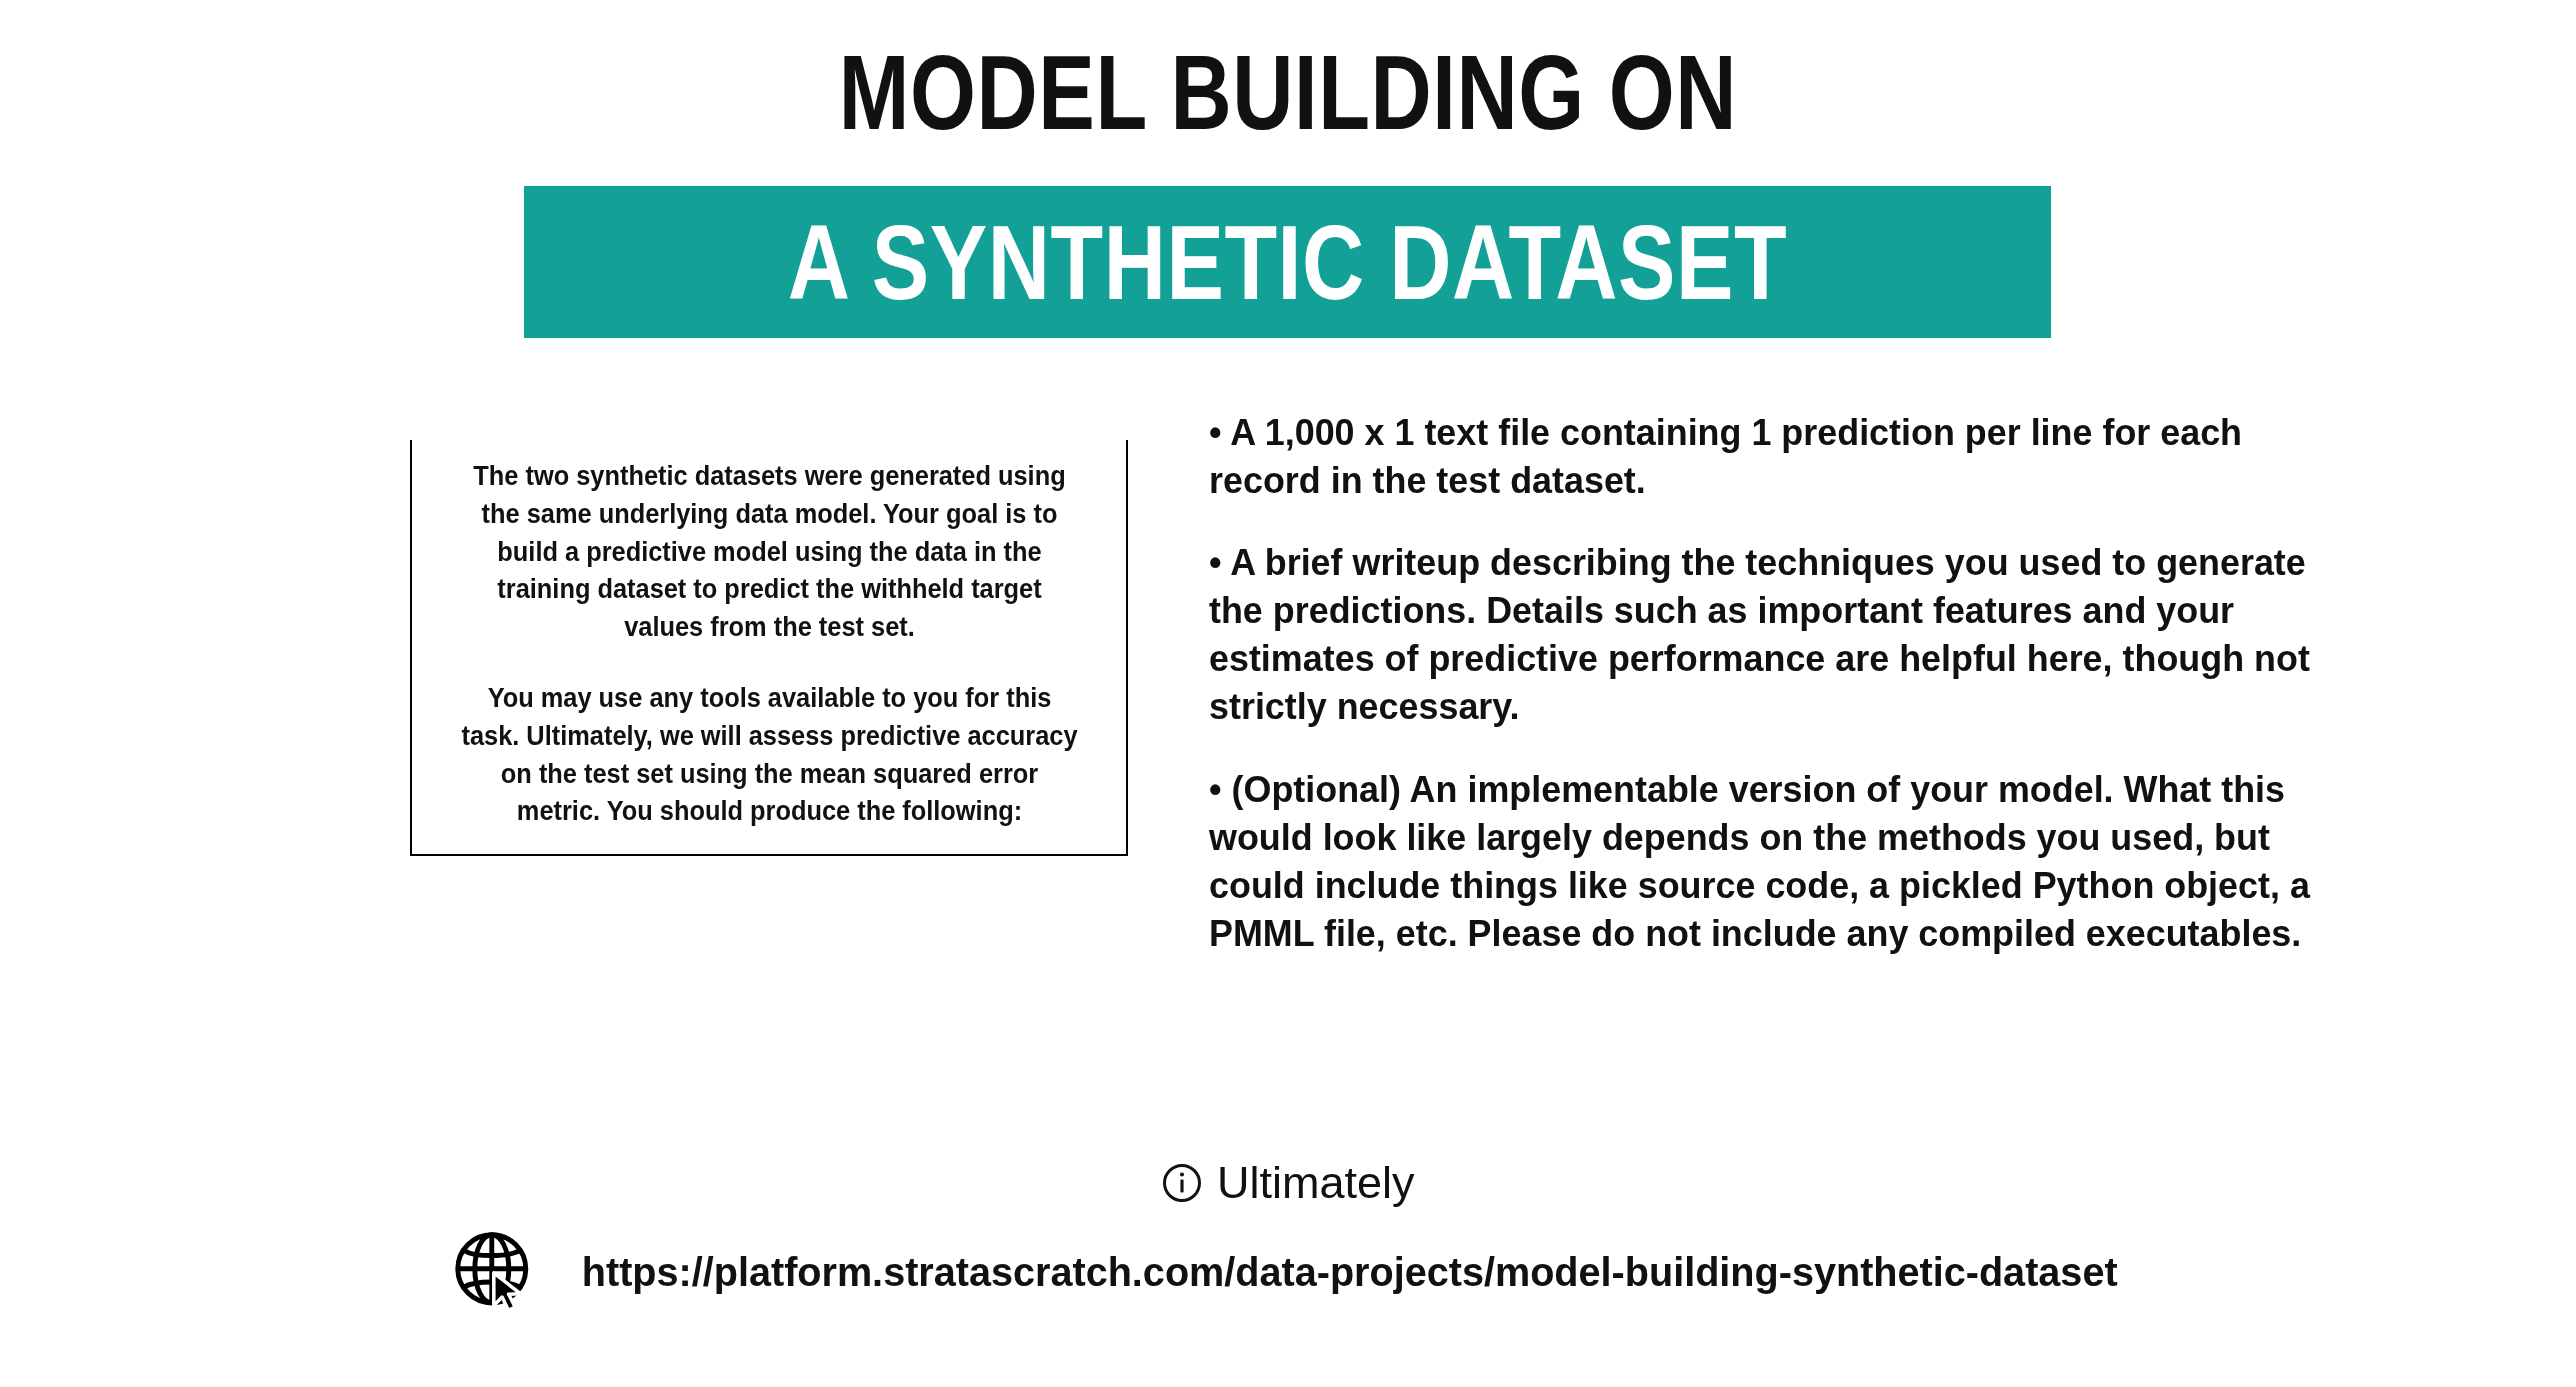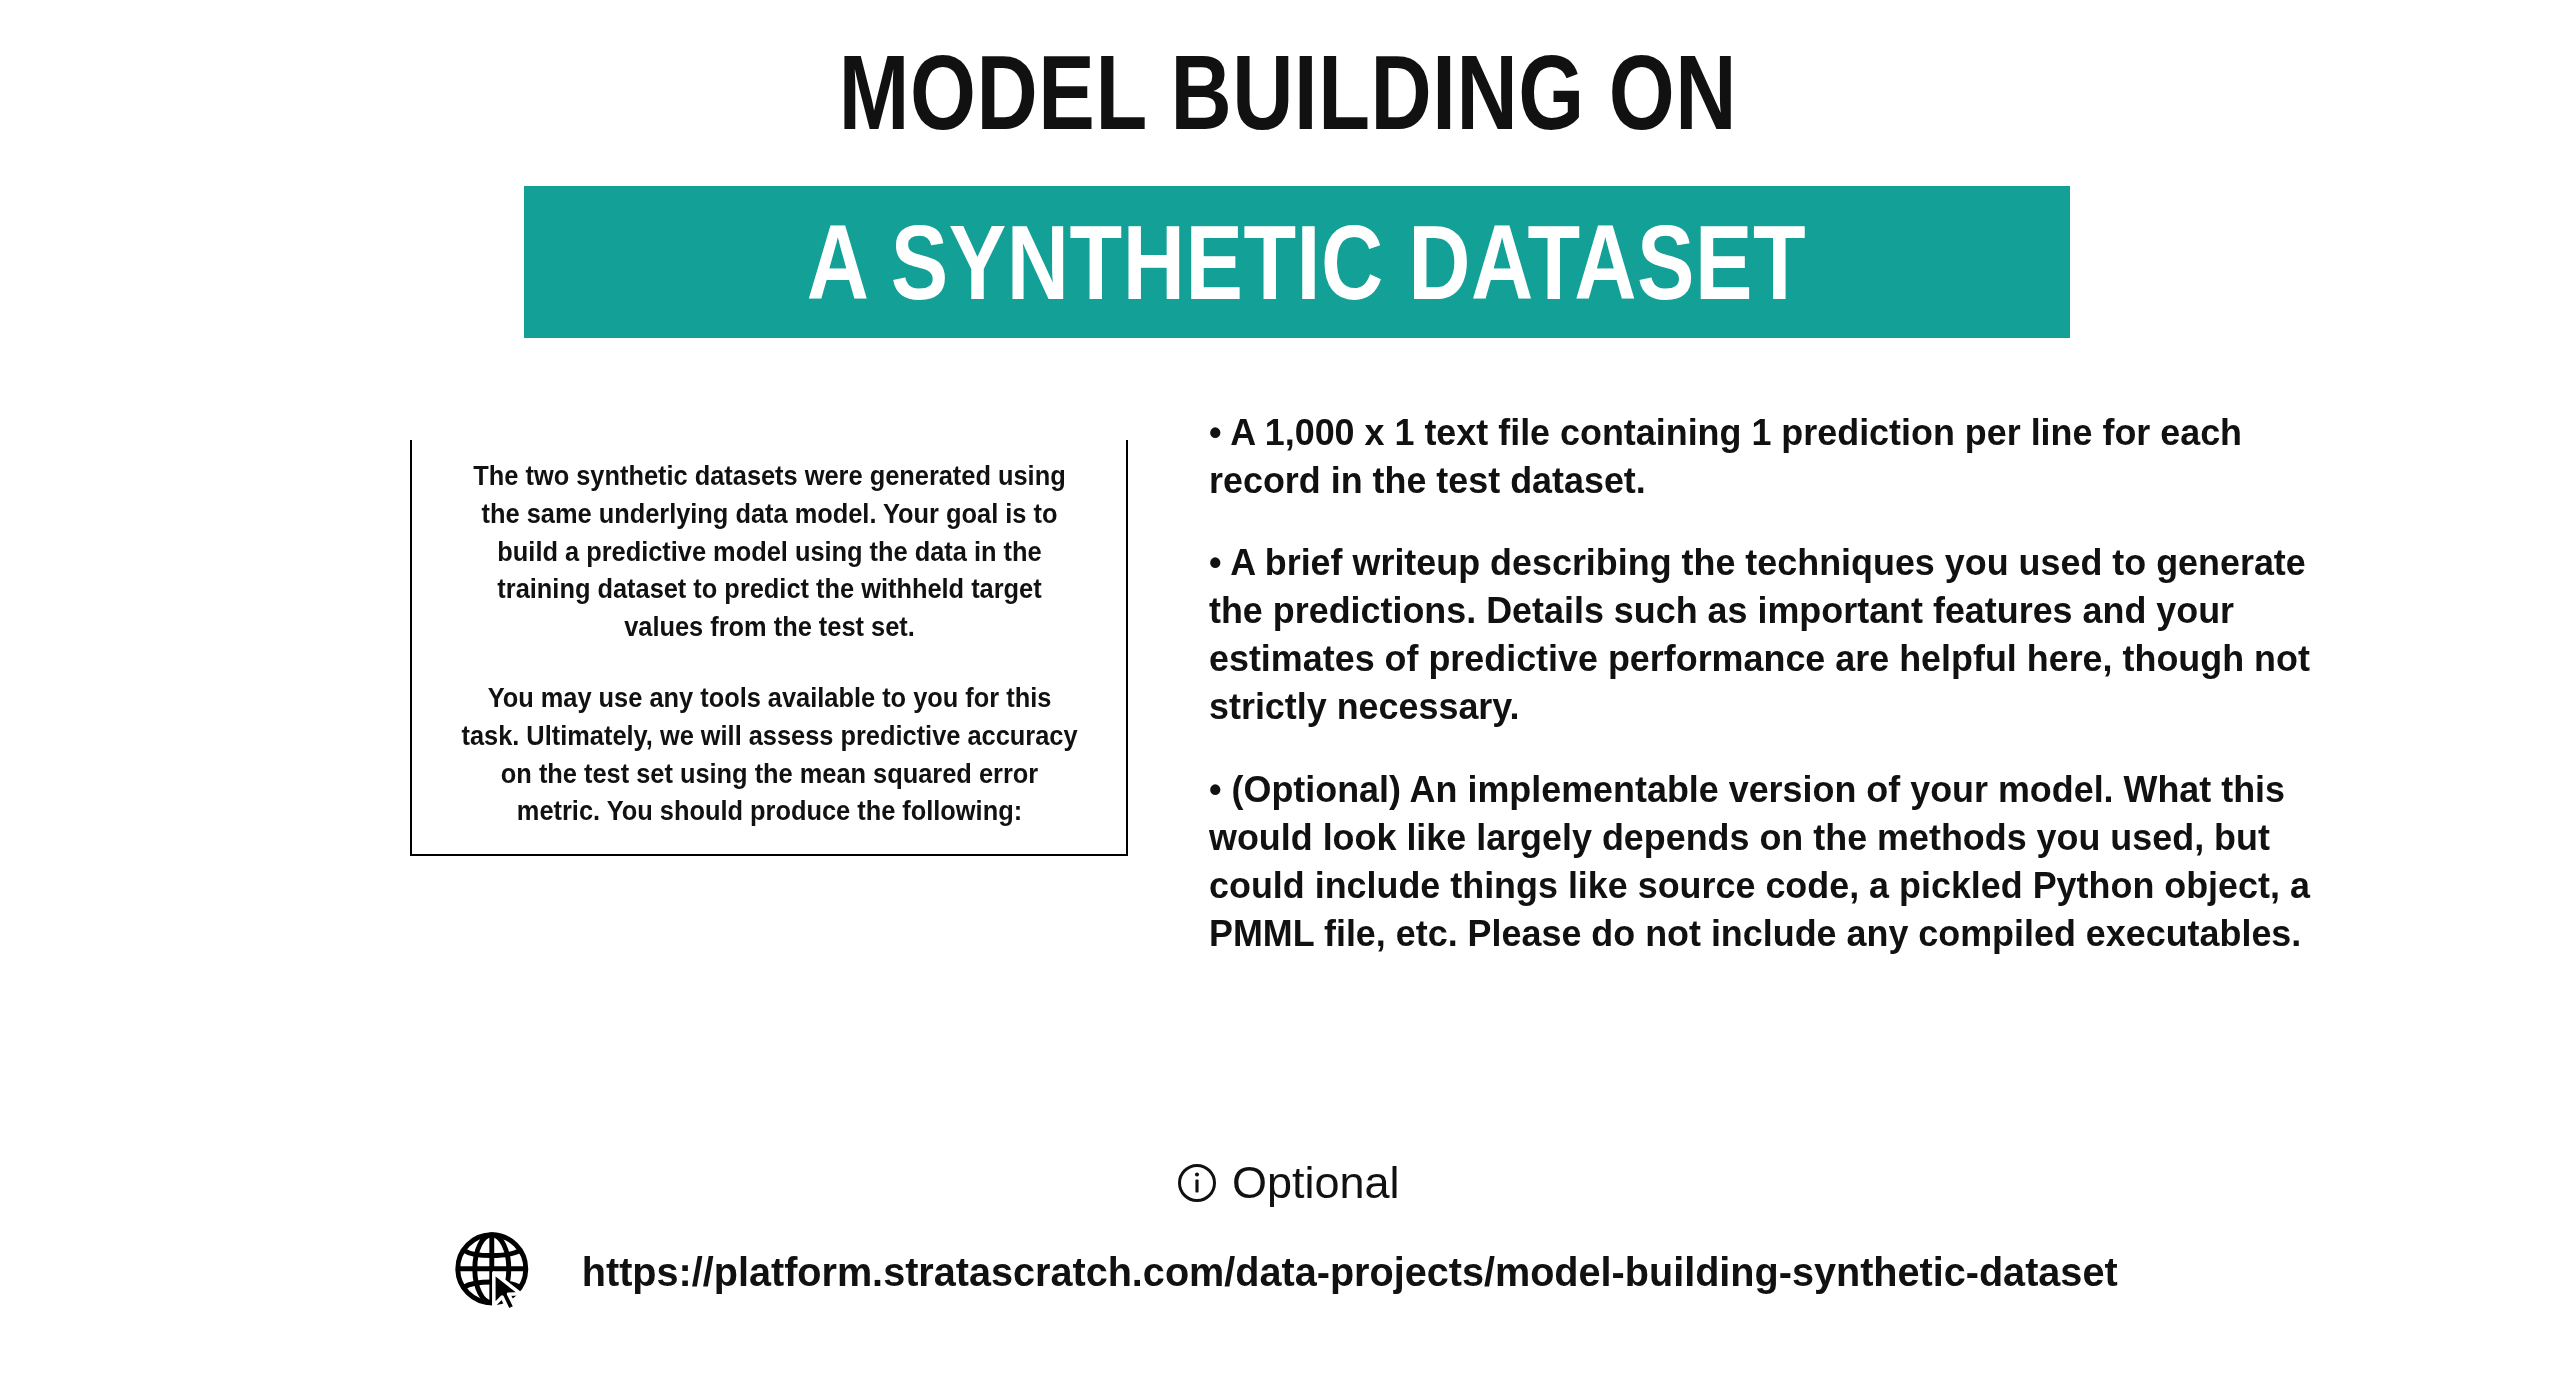--- a/index.html
+++ b/index.html
@@ -38,21 +38,20 @@
     position: absolute;
     left: 524px;
     top: 186px;
     width: 1527px;
     height: 152px;
     background: #13A097;
     display: flex;
     align-items: center;
     justify-content: center;
     overflow: hidden;
-    padding-left: 19px;
   }
   .title-line2 {
     font-family: "Liberation Sans Narrow", "Liberation Sans", sans-serif;
     font-weight: 700;
     font-size: 105px;
     line-height: 1.0;
     letter-spacing: 0.7px;
     color: #ffffff;
     transform: scaleX(0.82);
     white-space: nowrap;
@@ -201,21 +200,21 @@
   <p class="bullet">• A brief writeup describing the techniques you used to generate the predictions. Details such as important features and your estimates of predictive performance are helpful here, though not strictly necessary.</p>
   <p class="bullet">• (Optional) An implementable version of your model. What this would look like largely depends on the methods you used, but could include things like source code, a pickled Python object, a PMML file, etc. Please do not include any compiled executables.</p>
 </div>
 
 <div class="reference-row">
   <svg class="info-icon" viewBox="0 0 24 24">
     <circle cx="12" cy="12" r="10" fill="none" stroke="#111111" stroke-width="1.7"></circle>
     <circle cx="12" cy="7.1" r="1.15" fill="#111111"></circle>
     <rect x="11.1" y="10" width="1.8" height="7.4" rx="0.5" fill="#111111"></rect>
   </svg>
-  <span class="reference-label">Optional</span>
+  <span class="reference-label">Ultimately</span>
 </div>
 
 <div class="url-row">
   <svg class="globe-icon" viewBox="0 0 64 64">
     <g fill="none" stroke="#000000" stroke-width="3.6">
       <circle cx="30" cy="30" r="25"></circle>
       <ellipse cx="30" cy="30" rx="12.5" ry="25"></ellipse>
       <line x1="30" y1="5" x2="30" y2="55"></line>
       <line x1="5" y1="30" x2="55" y2="30"></line>
       <path d="M9.6 16.5 C17 21.5, 43 21.5, 50.4 16.5"></path>

